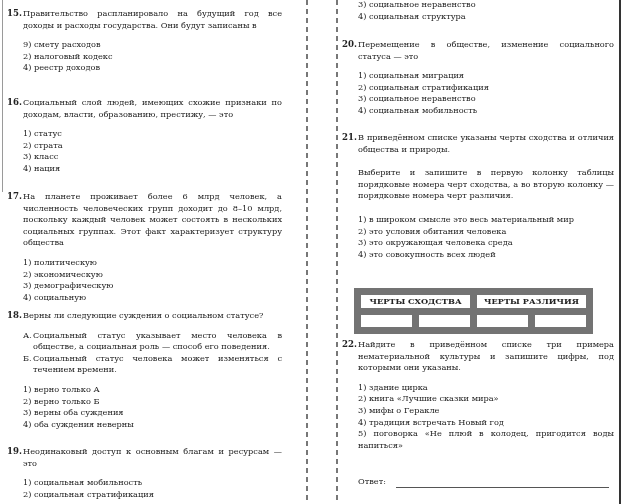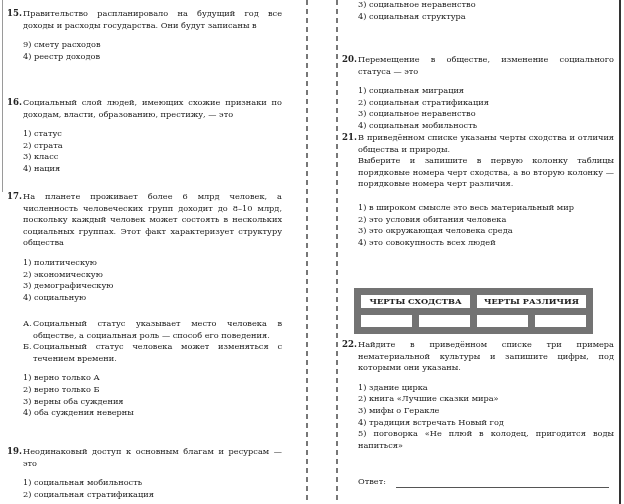--- a/index.html
+++ b/index.html
@@ -19,21 +19,21 @@
     .col-right { left: 342px; width: 272px; }
     .q { position: absolute; left: 0; width: 100%; }
     .q-head { display: flex; }
     .q-num { font-weight: bold; width: 16px; flex: none; font-size: 8.6px; }
     .q-text { flex: 1; text-align: justify; }
     .opts { padding-left: 16px; margin-top: 8px; }
     .opt { white-space: nowrap; }
     .judg { padding-left: 16px; margin-top: 8px; }
     .judg-item { display: flex; text-align: justify; }
     .judg-letter { width: 10px; flex: none; }
-    .instr { padding-left: 16px; text-align: justify; }
+    .instr { padding-left: 16px; margin-top: 12px; text-align: justify; }
     .cmp-table { position: absolute; border-collapse: collapse; font-size: 8.2px; }
     .cmp-table td, .cmp-table th { border: 7px solid #737373; padding: 0; }
     .cmp-table th { height: 13px; font-weight: bold; text-align: center; }
     .cmp-table td { height: 12px; width: 51px; }
     .answer { position: absolute; display: flex; align-items: flex-end; }
     .answer-line { border-bottom: 1px solid #555; width: 213px; height: 10px; margin-left: 10px; }
   </style>
 </head>
 <body>
 
@@ -44,20 +44,21 @@
 
 <div class="col col-left">
 
   <div class="q" style="top:8px">
     <div class="q-head">
       <span class="q-num">15.</span>
       <span class="q-text">Правительство распланировало на будущий год все доходы и расходы государства. Они будут записаны в</span>
     </div>
     <div class="opts">
       <div class="opt">9) смету расходов</div>
+      <div class="opt">2) налоговый кодекс</div>
       <div class="opt">4) реестр доходов</div>
     </div>
   </div>
 
   <div class="q" style="top:97px">
     <div class="q-head">
       <span class="q-num">16.</span>
       <span class="q-text">Социальный слой людей, имеющих схожие признаки по доходам, власти, образованию, престижу, — это</span>
     </div>
     <div class="opts">
@@ -75,20 +76,24 @@
     </div>
     <div class="opts">
       <div class="opt">1) политическую</div>
       <div class="opt">2) экономическую</div>
       <div class="opt">3) демографическую</div>
       <div class="opt">4) социальную</div>
     </div>
   </div>
 
   <div class="q" style="top:310px">
+    <div class="q-head">
+      <span class="q-num">18.</span>
+      <span class="q-text">Верны ли следующие суждения о социальном статусе?</span>
+    </div>
     <div class="judg">
       <div class="judg-item">
         <span class="judg-letter">А.</span>
         <span>Социальный статус указывает место человека в обществе, а социальная роль — способ его поведения.</span>
       </div>
       <div class="judg-item">
         <span class="judg-letter">Б.</span>
         <span>Социальный статус человека может изменяться с течением времени.</span>
       </div>
     </div>
@@ -114,21 +119,21 @@
 
 <div class="col col-right">
 
   <div class="q" style="top:-1px">
     <div class="opts" style="margin-top:0">
       <div class="opt">3) социальное неравенство</div>
       <div class="opt">4) социальная структура</div>
     </div>
   </div>
 
-  <div class="q" style="top:54px">
+  <div class="q" style="top:39px">
     <div class="q-head">
       <span class="q-num">20.</span>
       <span class="q-text">Перемещение в обществе, изменение социального статуса — это</span>
     </div>
     <div class="opts">
       <div class="opt">1) социальная миграция</div>
       <div class="opt">2) социальная стратификация</div>
       <div class="opt">3) социальное неравенство</div>
       <div class="opt">4) социальная мобильность</div>
     </div>

